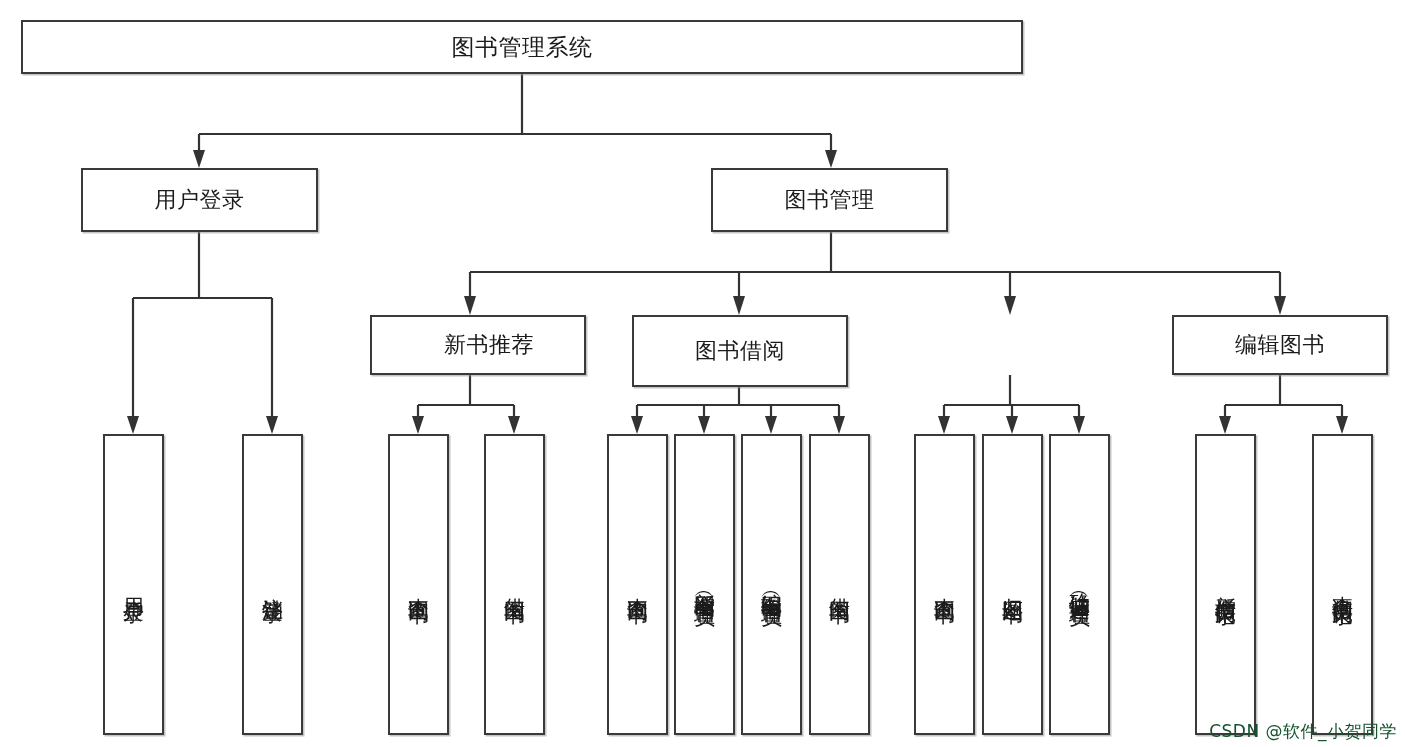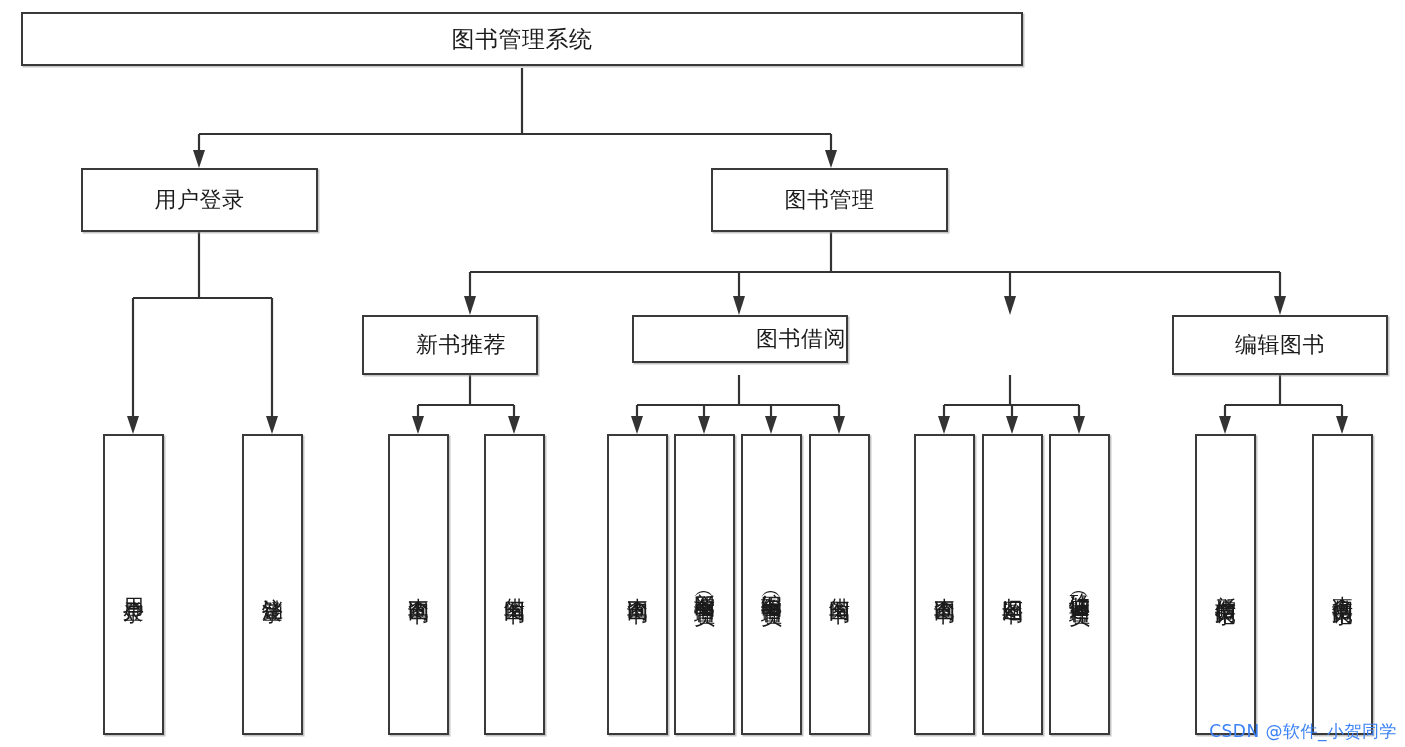--- a/index.html
+++ b/index.html
@@ -30,21 +30,21 @@
     text-orientation:upright;
     font-size:21px;
     letter-spacing:2px;
     line-height:1.05;
   }
   .node-box.root .node-label{font-size:23px;}
   .watermark{
     position:absolute;
     right:8px;bottom:4px;
     font-size:17px;
-    color:#3b82f6;
+    color:#14532d;
     white-space:nowrap;
     user-select:none;
     letter-spacing:.5px;
     text-align:center;
   }
   svg.links{position:absolute;left:0;top:0;width:1405px;height:747px;pointer-events:none;}
   svg.links path,svg.links line{stroke:#333333;stroke-width:2.2;fill:none;}
   svg.links polygon{fill:#333333;}
 </style>
 </head>
@@ -107,35 +107,35 @@
     <polygon points="1073,416 1085,416 1079,434"></polygon>
 
     <line x1="1280" y1="375" x2="1280" y2="405"></line>
     <line x1="1225" y1="405" x2="1342" y2="405"></line>
     <line x1="1225" y1="405" x2="1225" y2="418"></line>
     <polygon points="1219,416 1231,416 1225,434"></polygon>
     <line x1="1342" y1="405" x2="1342" y2="418"></line>
     <polygon points="1336,416 1348,416 1342,434"></polygon>
   </svg>
 
-  <div class="node-box root" style="left:21px;top:12px;width:1002px;height:54px;">
+  <div class="node-box root" style="left:21px;top:20px;width:1002px;height:54px;">
     <span class="node-label">图书管理系统</span>
   </div>
 
   <div class="node-box" style="left:81px;top:168px;width:237px;height:64px;">
     <span class="node-label">用户登录</span>
   </div>
   <div class="node-box" style="left:711px;top:168px;width:237px;height:64px;">
     <span class="node-label">图书管理</span>
   </div>
 
-  <div class="node-box" style="left:362px;top:315px;width:176px;height:60px;padding-left:22px;">
+  <div class="node-box" style="left:370px;top:315px;width:216px;height:60px;padding-left:22px;">
     <span class="node-label">新书推荐</span>
   </div>
-  <div class="node-box" style="left:632px;top:315px;width:216px;height:48px;justify-content:flex-end;">
+  <div class="node-box" style="left:632px;top:315px;width:216px;height:72px;">
     <span class="node-label">图书借阅</span>
   </div>
   <div class="node-box" style="left:1172px;top:315px;width:216px;height:60px;">
     <span class="node-label">编辑图书</span>
   </div>
 
   <div class="node-box vertical" style="left:103px;top:434px;width:61px;height:301px;">
     <span class="node-label">用户登录</span>
   </div>
   <div class="node-box vertical" style="left:242px;top:434px;width:61px;height:301px;">

